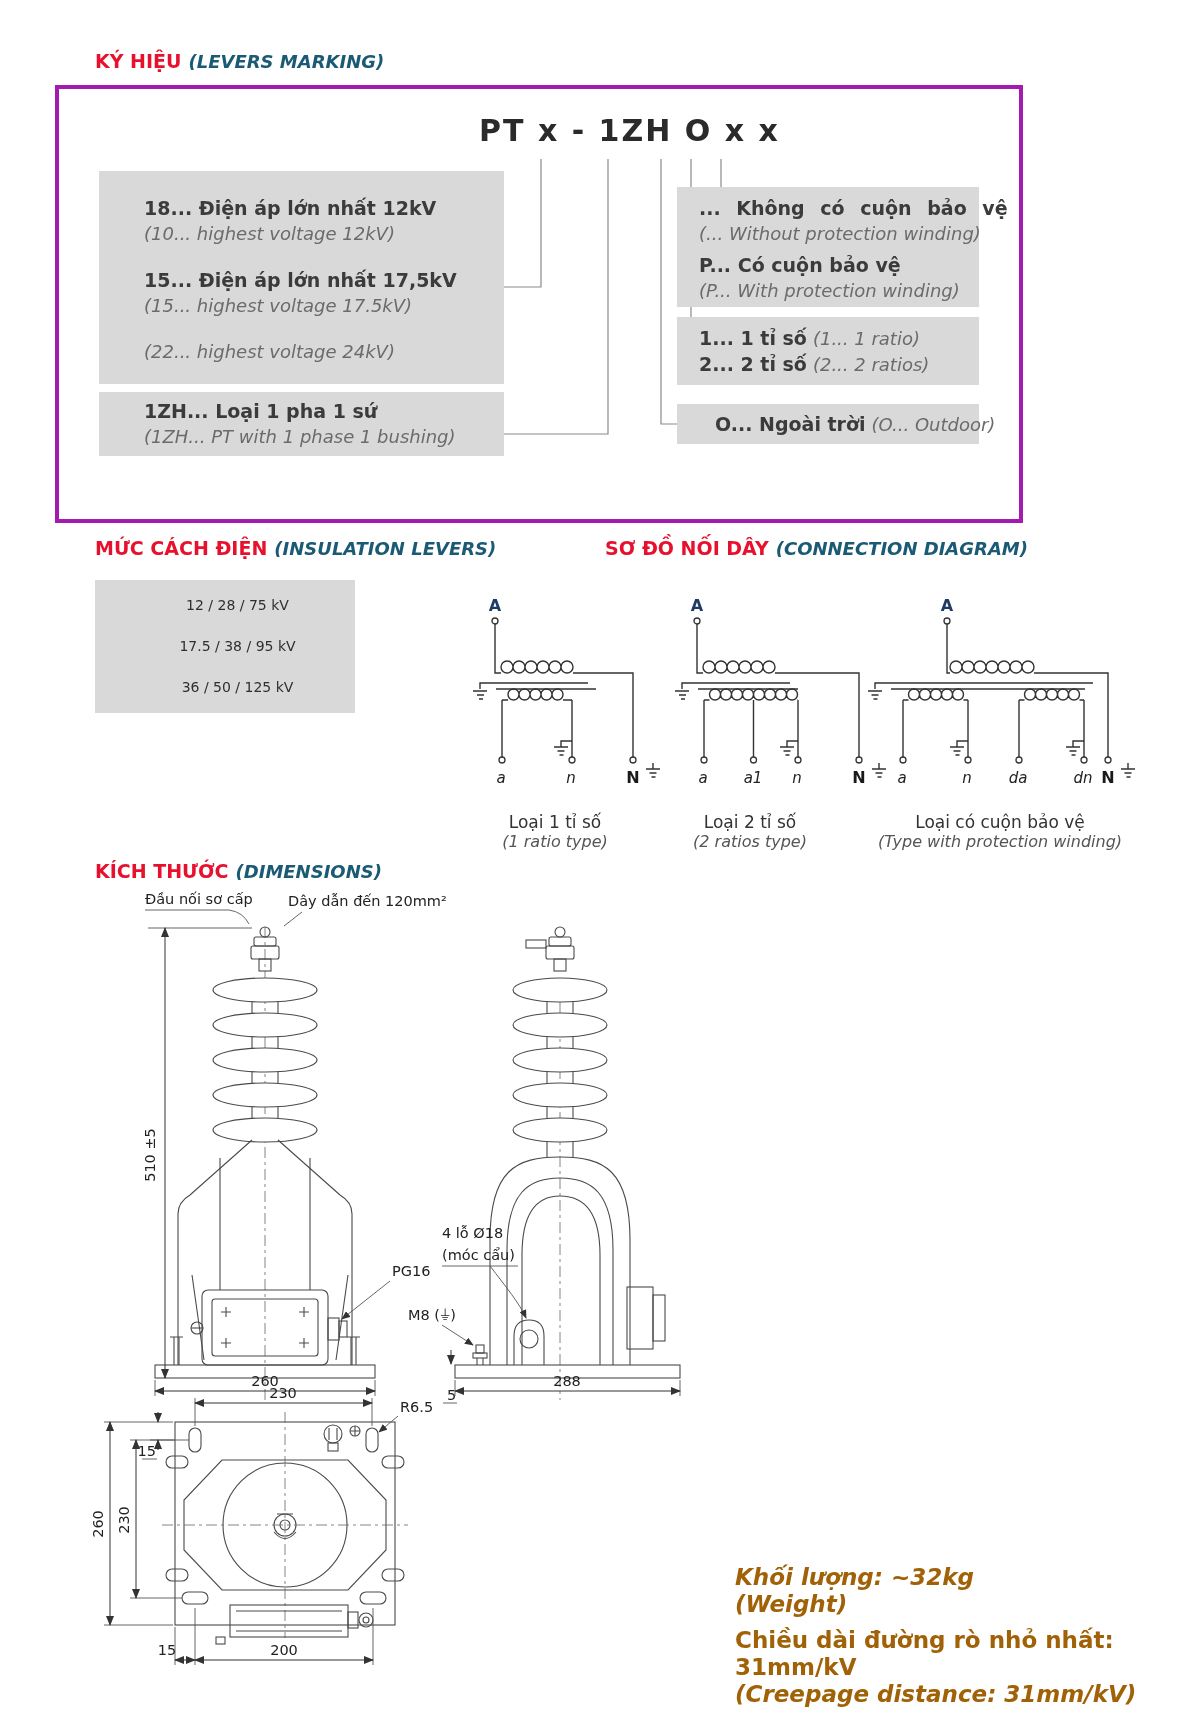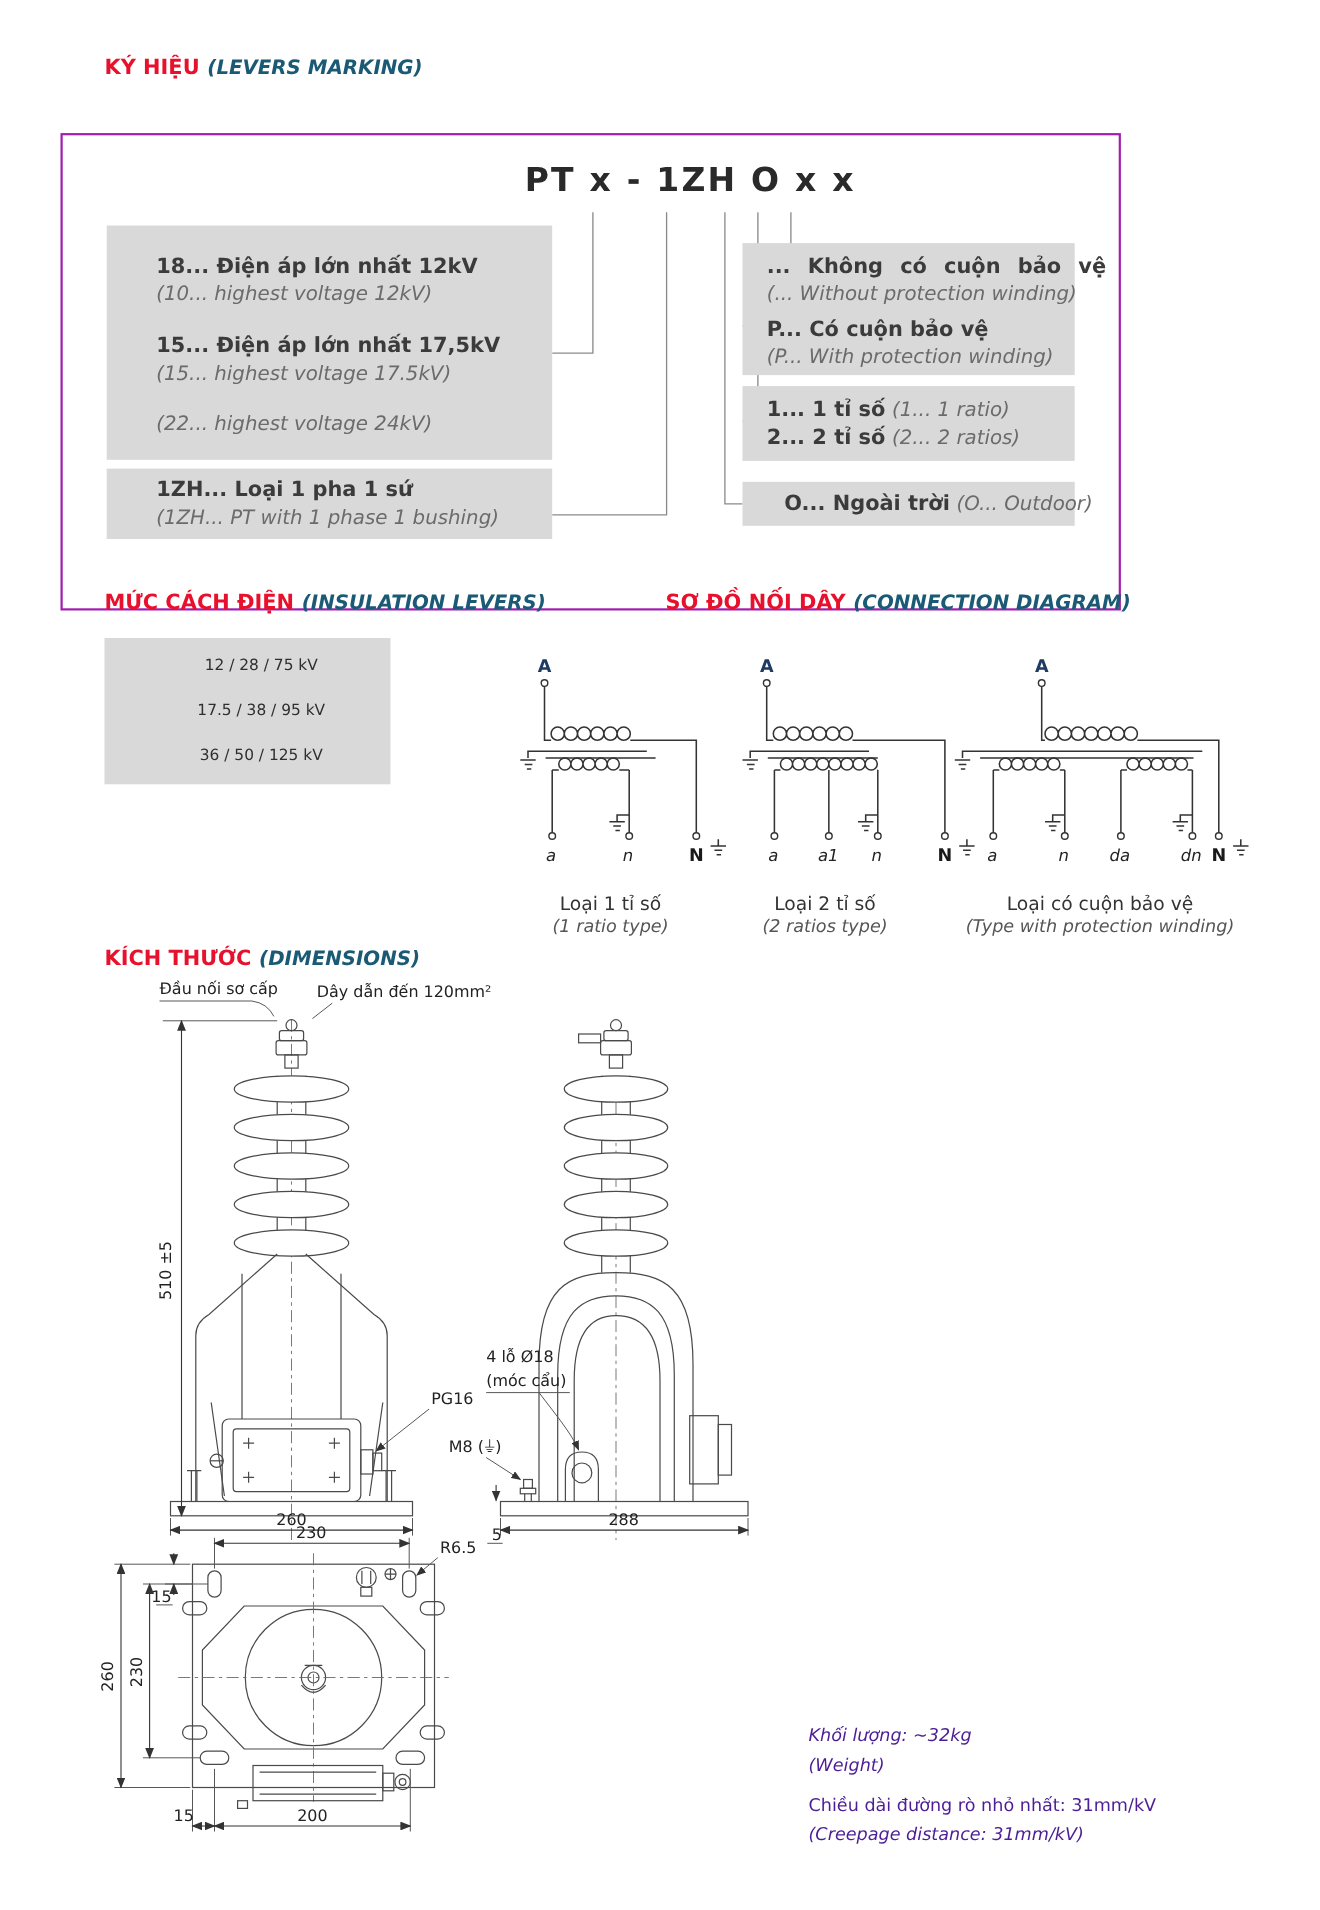--- a/index.html
+++ b/index.html
@@ -3,21 +3,21 @@
 <meta charset="utf-8">
 <style>
   html,body{margin:0;padding:0;}
   body{position:relative;width:1200px;height:1736px;background:#ffffff;
        font-family:"DejaVu Sans","Liberation Sans",sans-serif;color:#3b3b3b;overflow:hidden;}
   
   .sec-head{position:absolute;font-size:21px;white-space:nowrap;}
   .sec-head .vi{color:#e8112d;font-weight:700;}
   .sec-head .en{color:#1b5a74;font-weight:700;font-style:italic;margin-left:7px;}
   
-  .marking-box{position:absolute;left:55px;top:85px;width:960px;height:430px;border:2px solid #a21caf;margin-top:36px;}
+  .marking-box{position:absolute;left:55px;top:85px;width:960px;height:430px;border:4px solid #a21caf;}
   .code-title{position:absolute;left:420px;top:24px;width:280px;text-align:center;
               font-size:30px;font-weight:700;color:#2a2a2a;letter-spacing:2px;white-space:nowrap;}
   .gray-box{position:absolute;background:#d9d9d9;}
   .opt{margin-bottom:21px;}
   .opt:last-child{margin-bottom:0;}
   .vi{font-size:19px;color:#3b3b3b;font-weight:600;line-height:26px;white-space:nowrap;}
   .en{font-size:18px;color:#6b6b6b;font-style:italic;line-height:25px;white-space:nowrap;}
   .justified{word-spacing:9px;}
   .inline-pair .en{margin-left:6px;}
   svg{position:absolute;overflow:visible;}
@@ -37,21 +37,21 @@
   .lblN{font-size:16px;font-weight:700;fill:#1a1a1a;}
   .lblt{font-size:15px;font-style:italic;fill:#222;}
   .ln{stroke:#4a4a4a;stroke-width:1.1;fill:none;}
   .shed{stroke:#4a4a4a;stroke-width:1.1;fill:#fff;}
   .thin{stroke:#555;stroke-width:0.9;fill:none;}
   .dim-l{stroke:#333;stroke-width:1;fill:none;}
   .cl{stroke:#666;stroke-width:0.8;fill:none;stroke-dasharray:11 4 3 4;}
   .dim{font-size:14.5px;fill:#222;}
   .lbl{font-size:14.5px;fill:#222;}
   
-  .notes{position:absolute;left:735px;top:1564px;font-size:16px;color:#4c1d95;line-height:27px;}
+  .notes{position:absolute;left:735px;top:1564px;font-size:23px;color:#a16207;line-height:27px;font-weight:bold;}
   .notes .it{font-style:italic;}
   .notes .gap{height:9px;}
 </style>
 </head>
 <body>
 
 <div class="sec-head" style="left:95px;top:48px;">
   <span class="vi">KÝ HIỆU</span><span class="en">(LEVERS MARKING)</span>
 </div>
 

